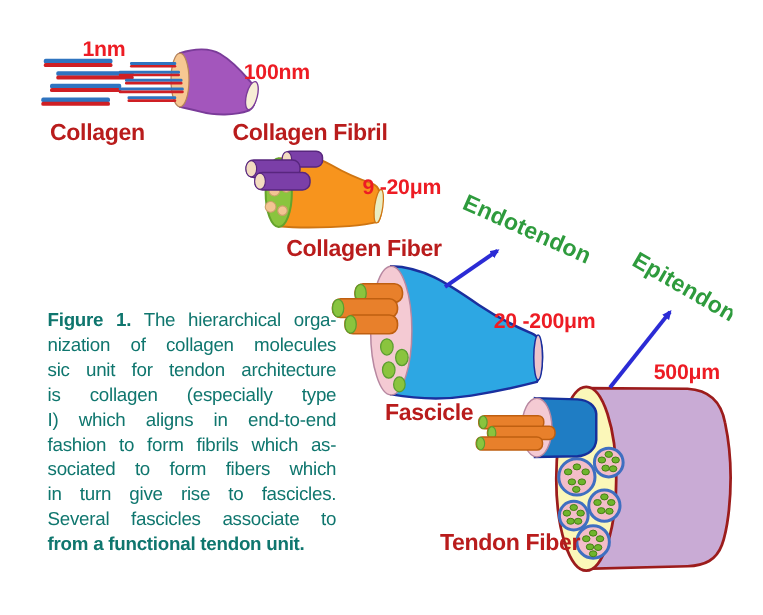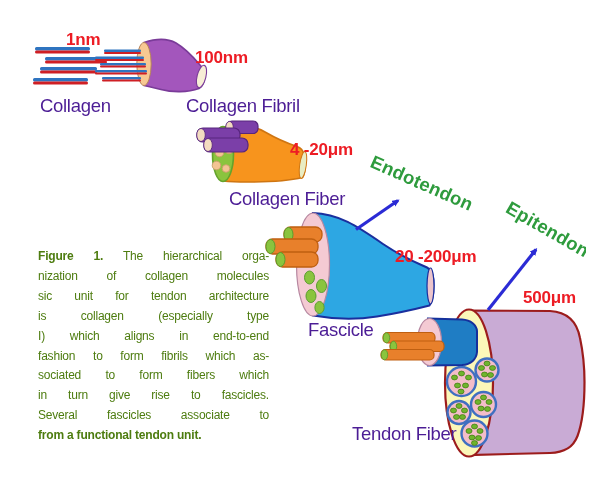--- a/index.html
+++ b/index.html
@@ -1,24 +1,24 @@
 <!DOCTYPE html>
 <html><head>
 <meta charset="utf-8">
 <style>
   html,body{margin:0;padding:0;background:#ffffff;}
   #stage{position:relative;width:586px;height:492px;background:#ffffff;overflow:hidden;
          font-family:"Liberation Sans",sans-serif;}
   #art{position:absolute;left:0;top:0;}
   .lbl{position:absolute;white-space:nowrap;}
-  .stage-lbl{font-weight:400;font-size:18.5px;color:#4c1d95;letter-spacing:-0.3px;}
+  .stage-lbl{font-weight:700;font-size:18.5px;color:#b91c1c;letter-spacing:-0.3px;}
   .size-lbl{font-weight:700;font-size:17px;color:#ed1c24;letter-spacing:-0.2px;}
   .anno-lbl{font-weight:700;font-size:18.5px;color:#2e9b3d;transform-origin:0 0;letter-spacing:0.2px;}
-  #caption{position:absolute;left:38px;top:247px;width:231px;color:#4d7c0f;
-           font-size:12px;line-height:19.9px;letter-spacing:-0.2px;}
+  #caption{position:absolute;left:38px;top:247px;width:231px;color:#0f766e;
+           font-size:15px;line-height:19.9px;letter-spacing:-0.2px;}
   .cap-line{text-align:justify;text-align-last:justify;}
   .cap-line.last{text-align-last:left;font-weight:bold;}
   .cap-bold{font-weight:700;}
 </style>
 </head>
 <body>
 
 <div id="stage">
 
   <svg id="art" width="610" height="492" viewBox="0 0 610 492">
@@ -179,21 +179,21 @@
         <ellipse cx="384.5" cy="354.8" rx="3.2" ry="5" fill="#8ac43e" stroke="#5a9e2f" stroke-width="0.9"></ellipse>
       </g>
     </g>
 
     <line x1="356" y1="229.5" x2="398" y2="200.5" stroke="#2b2bd5" stroke-width="3.2" marker-end="url(#ah)"></line>
     <line x1="488" y1="310" x2="536" y2="249.5" stroke="#2b2bd5" stroke-width="3.2" marker-end="url(#ah)"></line>
   </svg>
 
   <div class="lbl size-lbl" style="left:66px;top:30px;">1nm</div>
   <div class="lbl size-lbl" style="left:195px;top:48px;">100nm</div>
-  <div class="lbl size-lbl" style="left:290px;top:140px;">4 -20μm</div>
+  <div class="lbl size-lbl" style="left:290px;top:140px;">9 -20μm</div>
   <div class="lbl size-lbl" style="left:395px;top:247px;">20 -200μm</div>
   <div class="lbl size-lbl" style="left:523px;top:288px;">500μm</div>
 
   <div class="lbl stage-lbl" style="left:40px;top:95px;">Collagen</div>
   <div class="lbl stage-lbl" style="left:186px;top:95px;">Collagen Fibril</div>
   <div class="lbl stage-lbl" style="left:229px;top:188px;">Collagen Fiber</div>
   <div class="lbl stage-lbl" style="left:308px;top:319px;">Fascicle</div>
   <div class="lbl stage-lbl" style="left:352px;top:423px;">Tendon Fiber</div>
 
   <div class="lbl anno-lbl" style="left:376px;top:151px;transform:rotate(24deg);">Endotendon</div>

